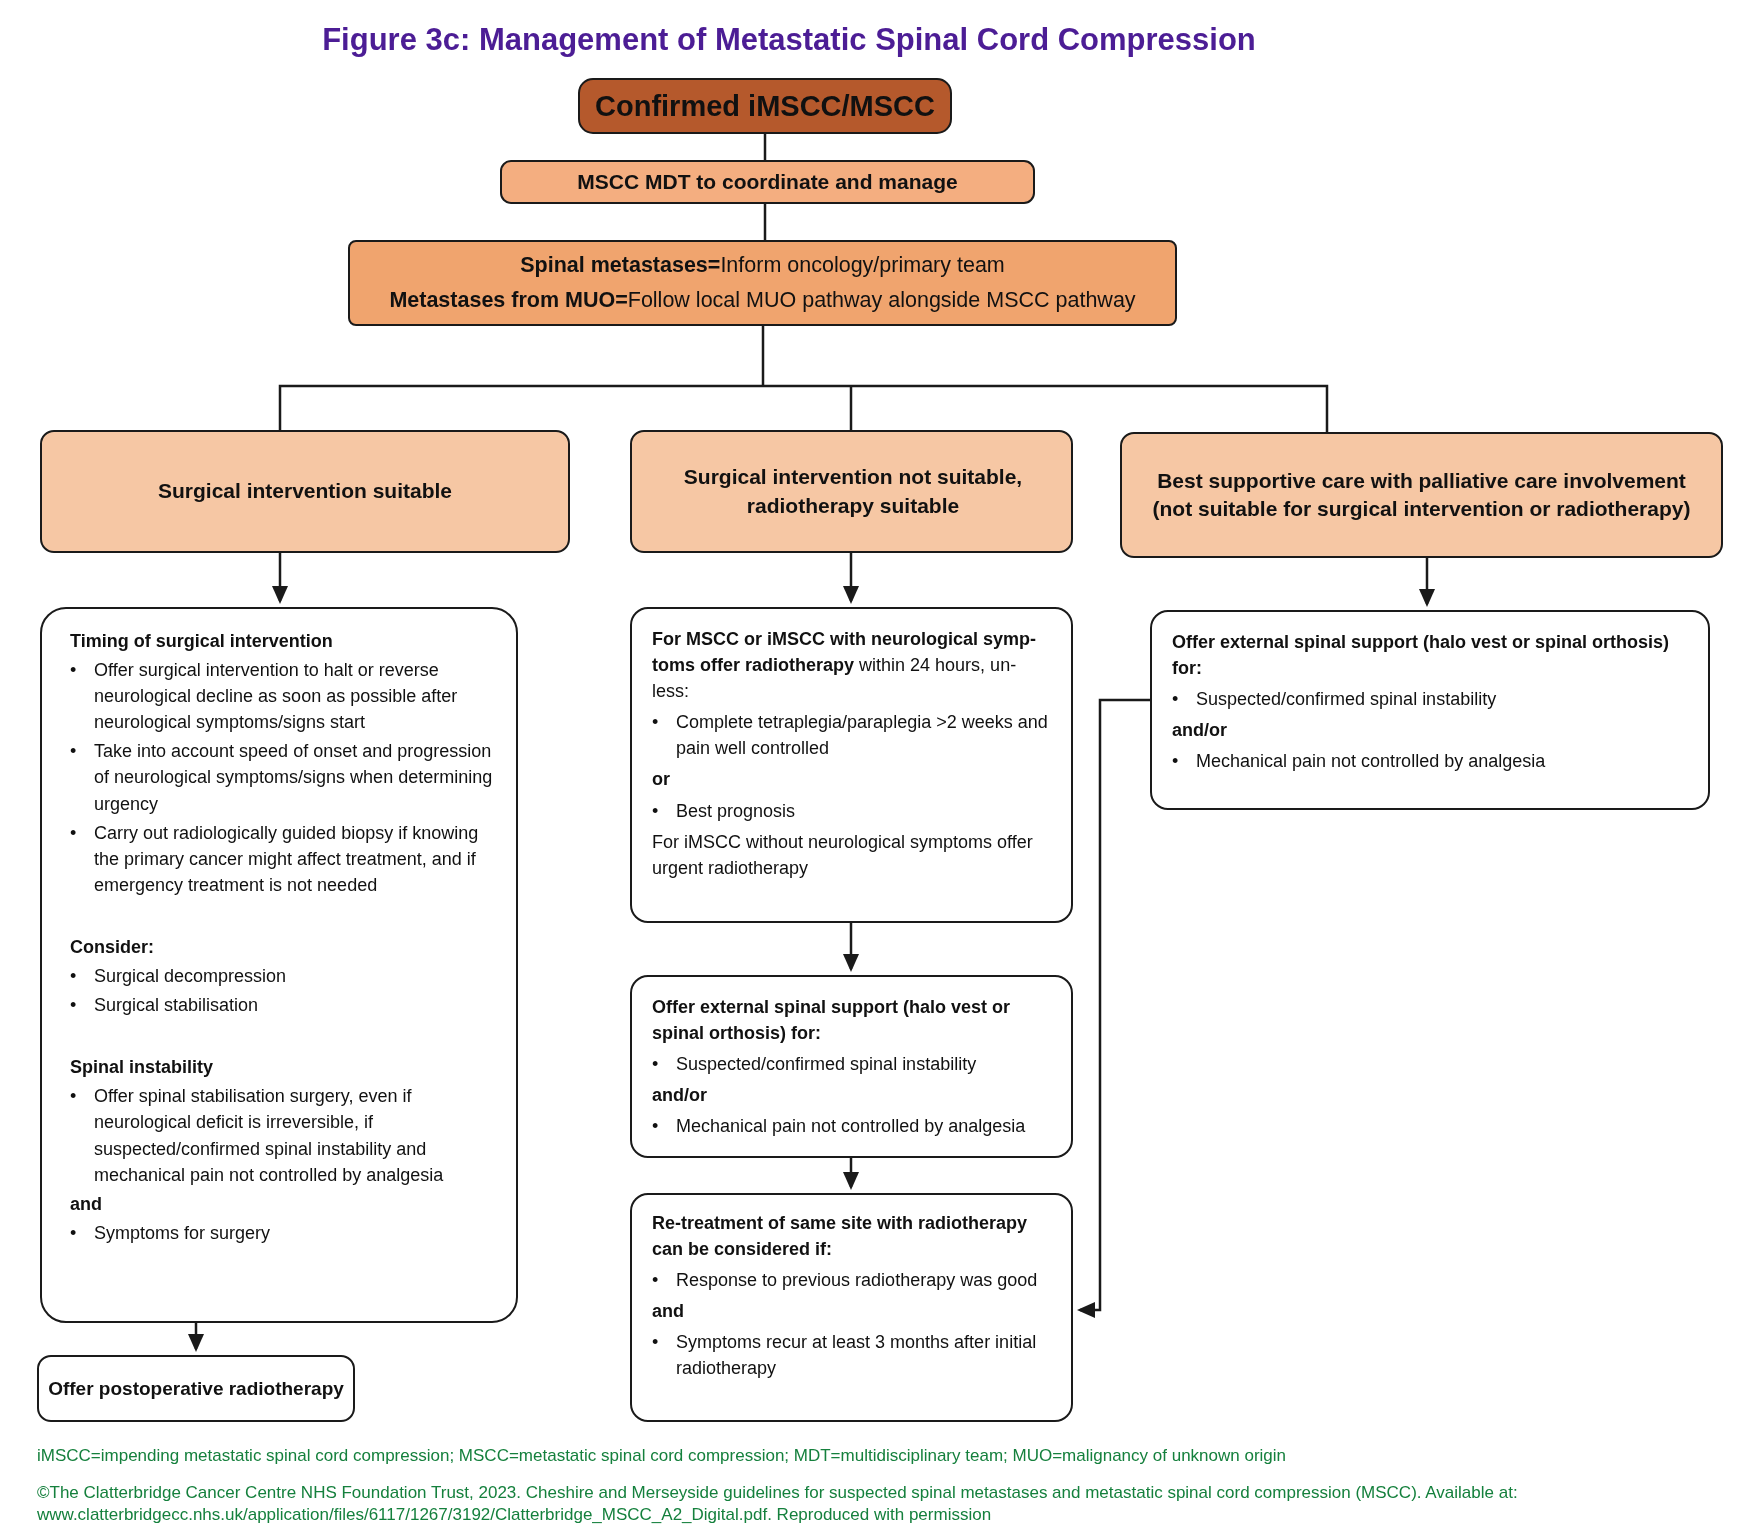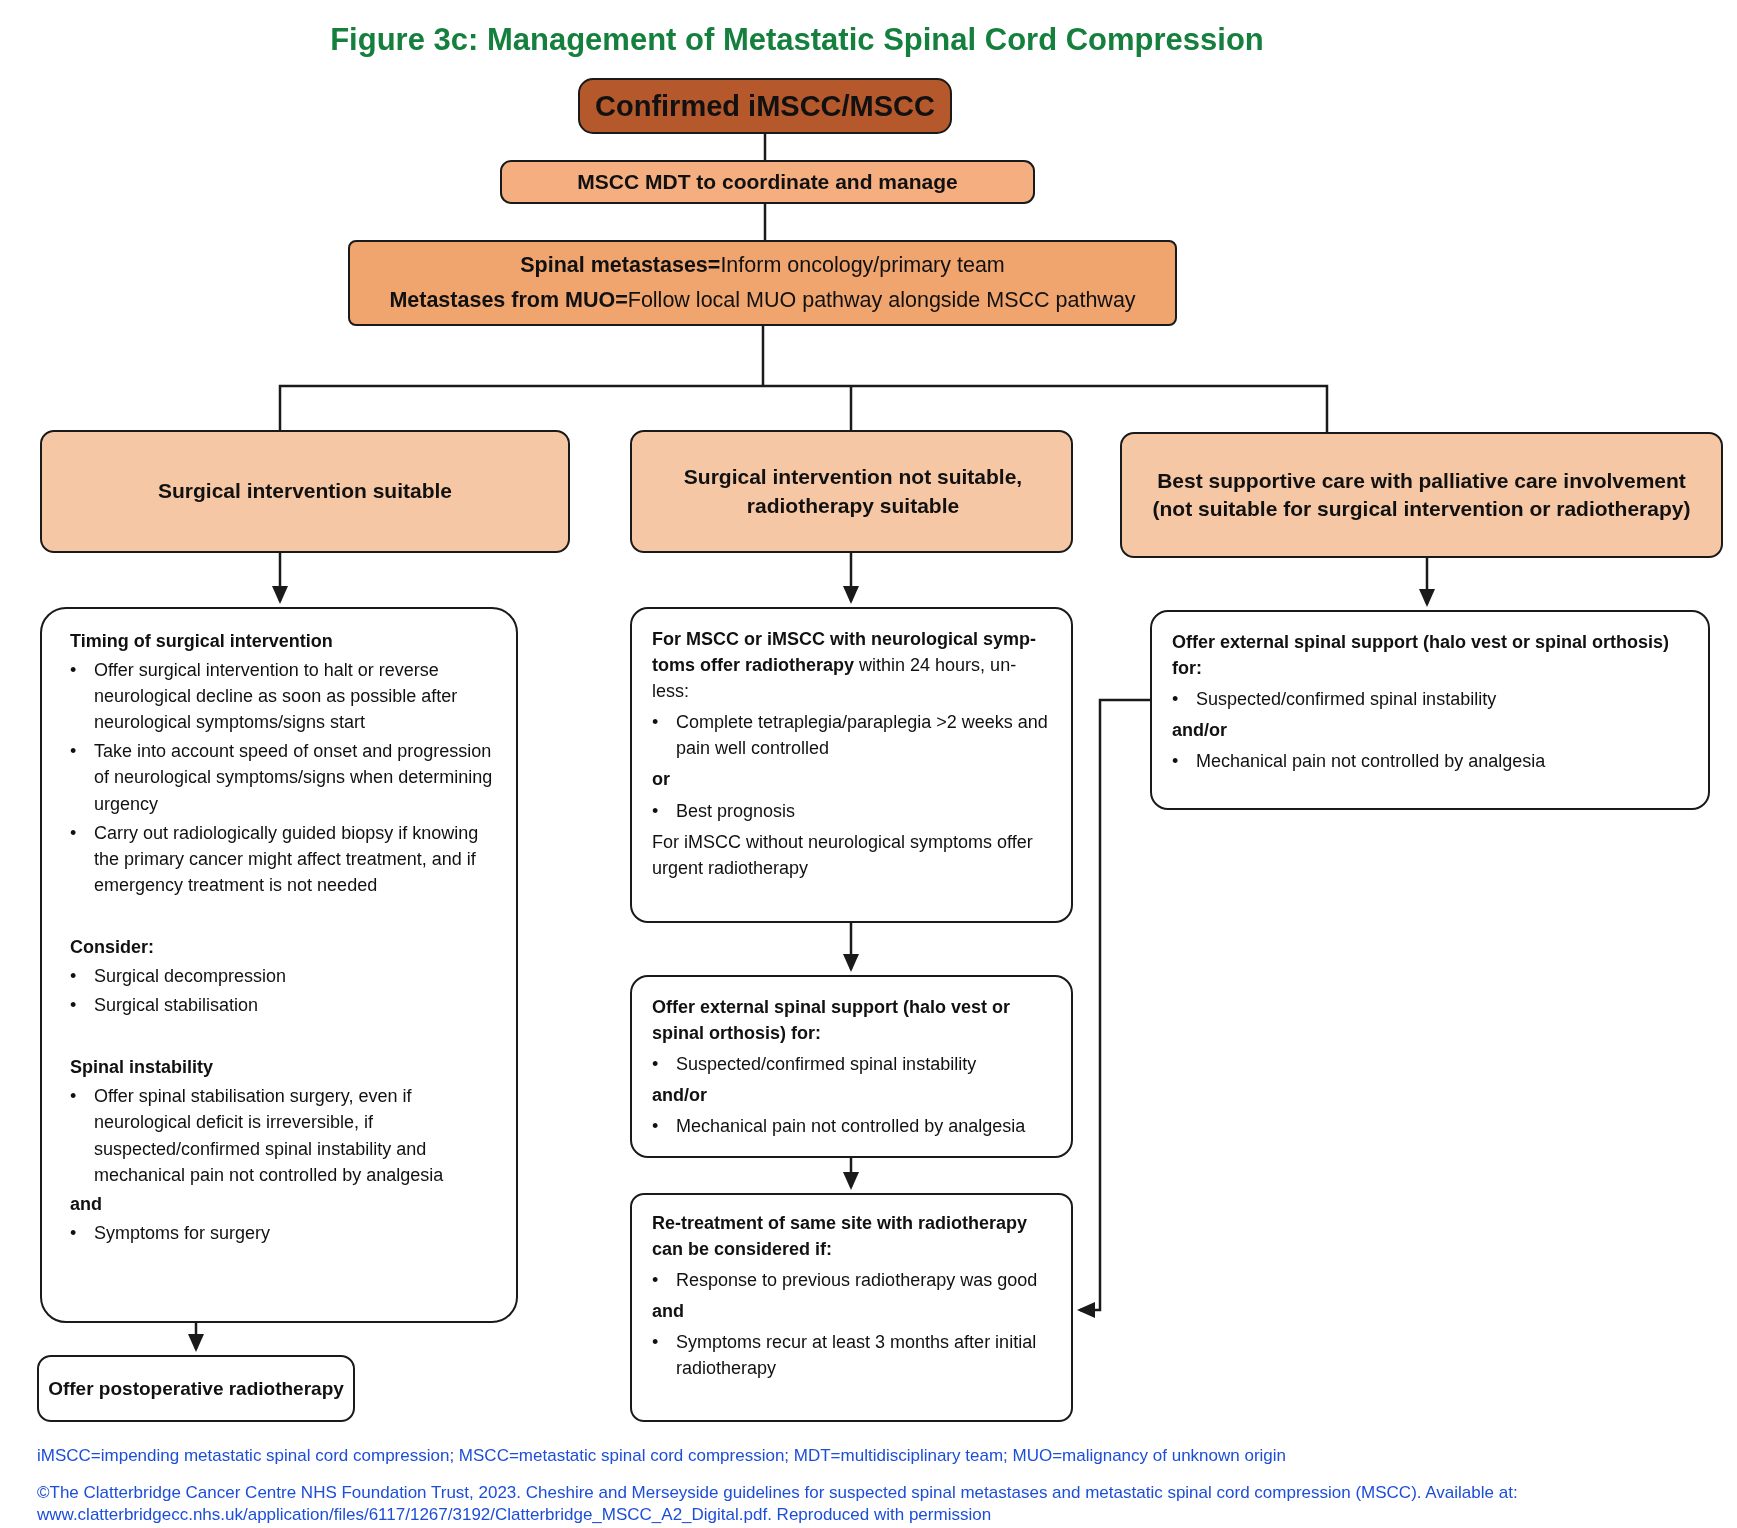--- a/index.html
+++ b/index.html
@@ -1,50 +1,50 @@
 <!DOCTYPE html>
 <html style="--dark-orange: #B5592C; --mid-orange: #F0A46E; --light-orange: #F4AE80; --peach: #F6C7A4; --line: #1a1a1a;"><head>
 <meta charset="utf-8">
 <style>
   html,body{margin:0;padding:0;background:#ffffff;}
   body{width:1737px;height:1528px;position:relative;font-family:"Liberation Sans",sans-serif;color:#111;}
   .canvas{position:absolute;inset:0;}
   svg.connectors{position:absolute;left:0;top:0;z-index:0;}
   .abs{position:absolute;box-sizing:border-box;z-index:1;}
-  #title{font-size:31px;font-weight:bold;text-align:center;left:12px;top:22px;width:1570px;margin:0;color:#15803d;}
+  #title{font-size:31px;font-weight:bold;text-align:center;left:4px;top:22px;width:1570px;margin:0;color:#4c1d95;}
   .node{border:2.5px solid #1a1a1a;display:flex;align-items:center;justify-content:center;text-align:center;}
   .node-dark{background:var(--dark-orange);border-radius:15px;font-size:29px;font-weight:bold;}
   .node-mid{background:var(--light-orange);border-radius:11px;font-size:21px;font-weight:bold;}
   .node-inform{background:var(--mid-orange);border-radius:8px;font-size:21.5px;flex-direction:column;}
   .branch{background:var(--peach);border-radius:14px;font-size:21px;font-weight:bold;padding:8px 20px;line-height:1.35;}
   .box{background:#fff;border:2.5px solid #1a1a1a;border-radius:18px;font-size:18px;line-height:1.45;}
   .box-tight{padding:16px 16px 16px 28px;border-radius:26px;}
   .box-loose{padding:12px 14px 12px 20px;}
   .item{display:flex;margin:3px 0;}
   .box-loose .item{margin:5px 0;}
   .item.gap{margin-top:36px;}
   .item .marker{flex:none;width:24px;}
   .item .body{flex:1;white-space:pre-wrap;}
   .item.center{display:block;text-align:center;margin:5px 0;white-space:pre-wrap;}
   .b{font-weight:bold;}
   .postop{font-size:19px;font-weight:bold;border-radius:14px;}
-  .footer{font-size:17px;line-height:1.32;color:#1d4ed8;}
+  .footer{font-size:17px;line-height:1.32;color:#15803d;}
   .prewrap{white-space:pre-wrap;}
   
   #node-confirmed{left:578px;top:78px;width:374px;height:56px;}
   #node-mdt{left:500px;top:160px;width:535px;height:44px;}
   #node-inform{left:348px;top:240px;width:829px;height:86px;}
   #branch-left{left:40px;top:430px;width:530px;height:123px;}
   #branch-mid{left:630px;top:430px;width:443px;height:123px;padding-left:23px;}
   #branch-right{left:1120px;top:432px;width:603px;height:126px;}
   #box-left{left:40px;top:607px;width:478px;min-height:716px;}
   #box-postop{left:37px;top:1355px;width:318px;min-height:67px;}
   #box-mid-1{left:630px;top:607px;width:443px;min-height:316px;}
   #box-mid-2{left:630px;top:975px;width:443px;min-height:178px;}
-  #box-mid-3{left:630px;top:1193px;width:443px;min-height:229px;padding-top:10px;padding-bottom:10px;border-radius:14px;}
+  #box-mid-3{left:630px;top:1193px;width:443px;min-height:229px;padding-top:10px;padding-bottom:10px;}
   #box-right{left:1150px;top:610px;width:560px;min-height:200px;}
   #footer-abbr{left:37px;top:1445px;width:1690px;}
   #footer-copy{left:37px;top:1482px;width:1690px;}
 </style>
 </head>
 <body>
 
 <div class="canvas">
 
   <svg class="connectors" width="1737" height="1528" viewBox="0 0 1737 1528" aria-hidden="true">

